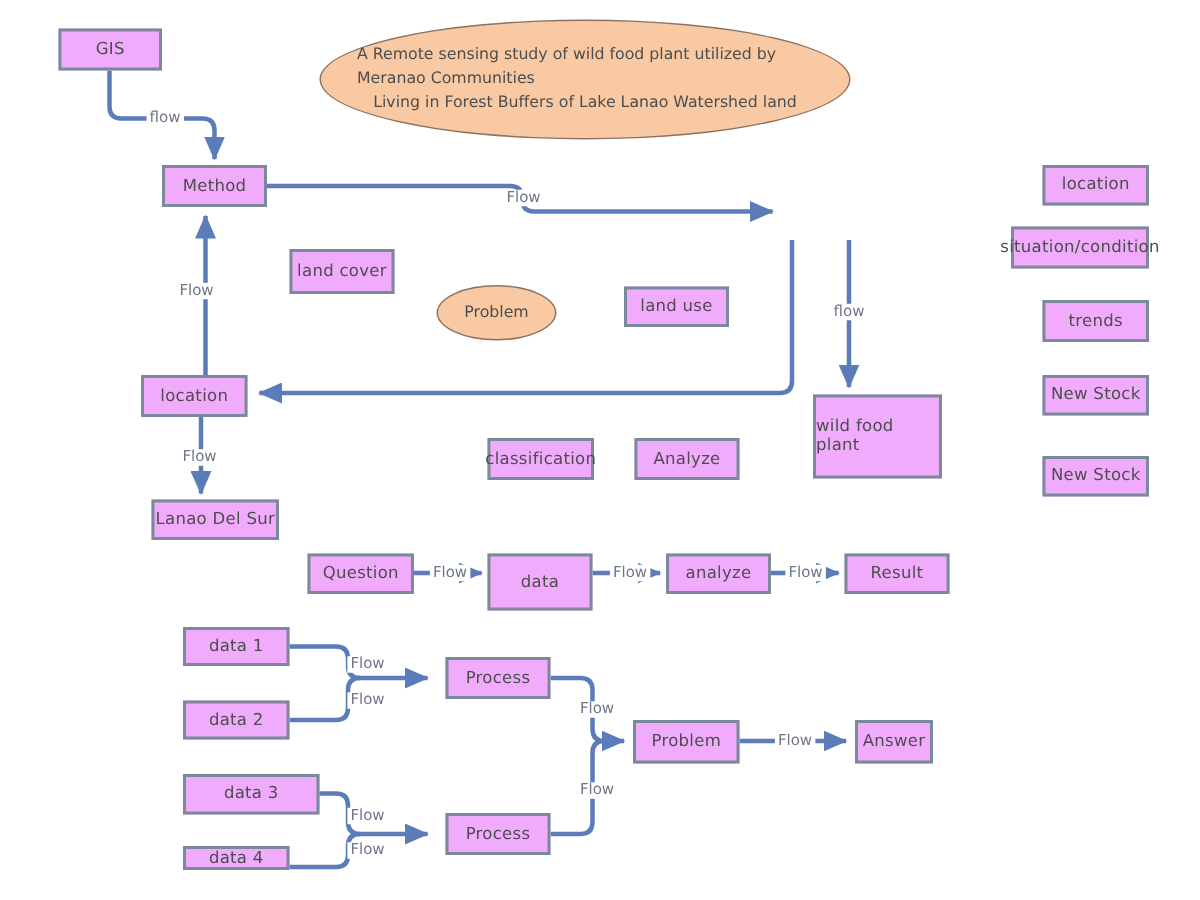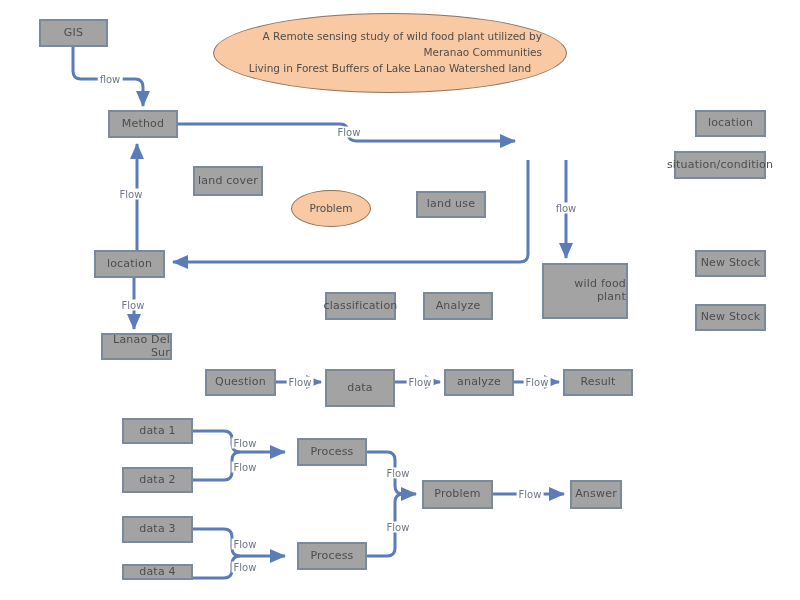--- a/index.html
+++ b/index.html
@@ -3,28 +3,28 @@
 <meta charset="utf-8">
 <style>
   html,body{margin:0;padding:0;background:#fff;}
   .canvas{
     position:relative;width:800px;height:600px;background:#fff;overflow:hidden;
     font-family:"DejaVu Sans",sans-serif;
   }
   .wires{position:absolute;left:0;top:0;width:800px;height:600px;}
   .node{
     position:absolute;display:flex;align-items:center;justify-content:center;
-    background:#a3a3a3;border:2px solid #7b8a9a;box-sizing:border-box;
-    font-size:11px;color:#4d4d4d;text-align:right;line-height:1.15;
+    background:#f0abfc;border:2px solid #7b8a9a;box-sizing:border-box;
+    font-size:11px;color:#4d4d4d;text-align:left;line-height:1.15;
     letter-spacing:0.2px;
   }
   .ellipse{
     position:absolute;display:flex;flex-direction:column;align-items:center;justify-content:center;
     background:#f9c9a3;border:1.5px solid #8d7260;border-radius:50%;box-sizing:border-box;
-    font-size:10.5px;color:#4d4d4d;text-align:right;line-height:1.5;
+    font-size:10.5px;color:#4d4d4d;text-align:left;line-height:1.5;
   }
   .flow-label{
     position:absolute;transform:translate(-50%,-50%);
     background:#fff;padding:0 2px;font-size:10px;color:#6e7687;white-space:nowrap;
   }
 </style>
 </head>
 <body>
 
 <div class="canvas">
@@ -78,37 +78,38 @@
 
   <div class="ellipse" style="left:291px;top:190px;width:80px;height:37px">
     <span>Problem</span>
   </div>
 
   <div class="node" style="left:39px;top:19px;width:69px;height:28px">GIS</div>
   <div class="node" style="left:108px;top:110px;width:70px;height:28px">Method</div>
   <div class="node" style="left:193px;top:166px;width:70px;height:30px">land cover</div>
   <div class="node" style="left:416px;top:191px;width:70px;height:27px">land use</div>
   <div class="node" style="left:94px;top:250px;width:71px;height:28px">location</div>
-  <div class="node" style="left:101px;top:333px;width:71px;height:27px">Lanao Del Sur</div>
+  <div class="node" style="left:101px;top:333px;width:85px;height:27px">Lanao Del Sur</div>
   <div class="node" style="left:325px;top:292px;width:71px;height:28px">classification</div>
   <div class="node" style="left:423px;top:292px;width:70px;height:28px">Analyze</div>
   <div class="node" style="left:542px;top:263px;width:86px;height:56px">wild food plant</div>
 
   <div class="node" style="left:695px;top:110px;width:71px;height:27px">location</div>
   <div class="node" style="left:674px;top:151px;width:92px;height:28px">situation/condition</div>
+  <div class="node" style="left:695px;top:200px;width:71px;height:28px">trends</div>
   <div class="node" style="left:695px;top:250px;width:71px;height:27px">New Stock</div>
   <div class="node" style="left:695px;top:304px;width:71px;height:27px">New Stock</div>
 
   <div class="node" style="left:205px;top:369px;width:71px;height:27px">Question</div>
   <div class="node" style="left:325px;top:369px;width:70px;height:38px">data</div>
   <div class="node" style="left:444px;top:369px;width:70px;height:27px">analyze</div>
   <div class="node" style="left:563px;top:369px;width:70px;height:27px">Result</div>
 
   <div class="node" style="left:122px;top:418px;width:71px;height:26px">data 1</div>
   <div class="node" style="left:122px;top:467px;width:71px;height:26px">data 2</div>
-  <div class="node" style="left:122px;top:516px;width:71px;height:27px">data 3</div>
+  <div class="node" style="left:122px;top:516px;width:91px;height:27px">data 3</div>
   <div class="node" style="left:122px;top:564px;width:71px;height:16px">data 4</div>
   <div class="node" style="left:297px;top:438px;width:70px;height:28px">Process</div>
   <div class="node" style="left:297px;top:542px;width:70px;height:28px">Process</div>
   <div class="node" style="left:422px;top:480px;width:71px;height:29px">Problem</div>
   <div class="node" style="left:570px;top:480px;width:52px;height:29px">Answer</div>
 
 </div>
 
 </body></html>

